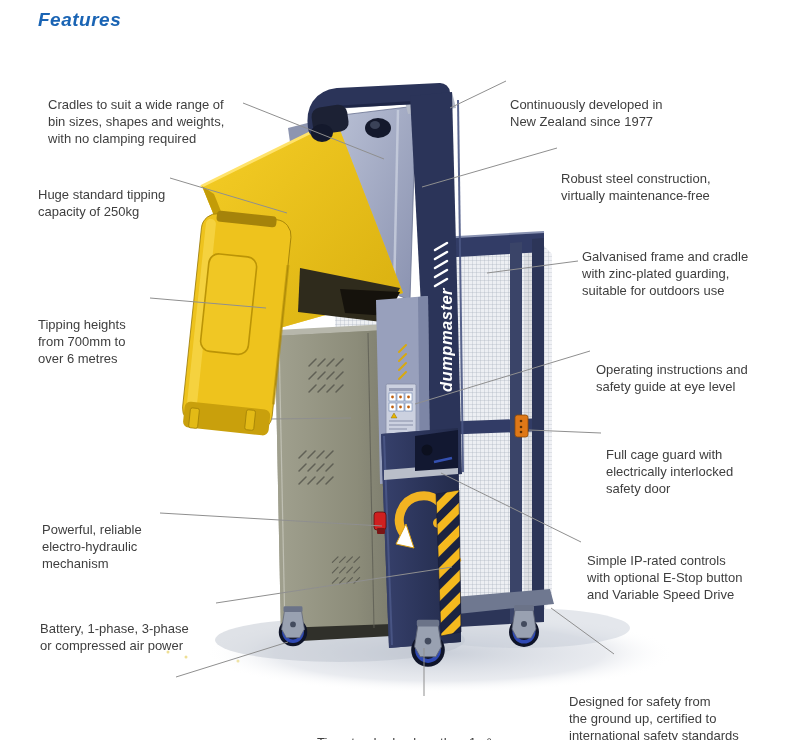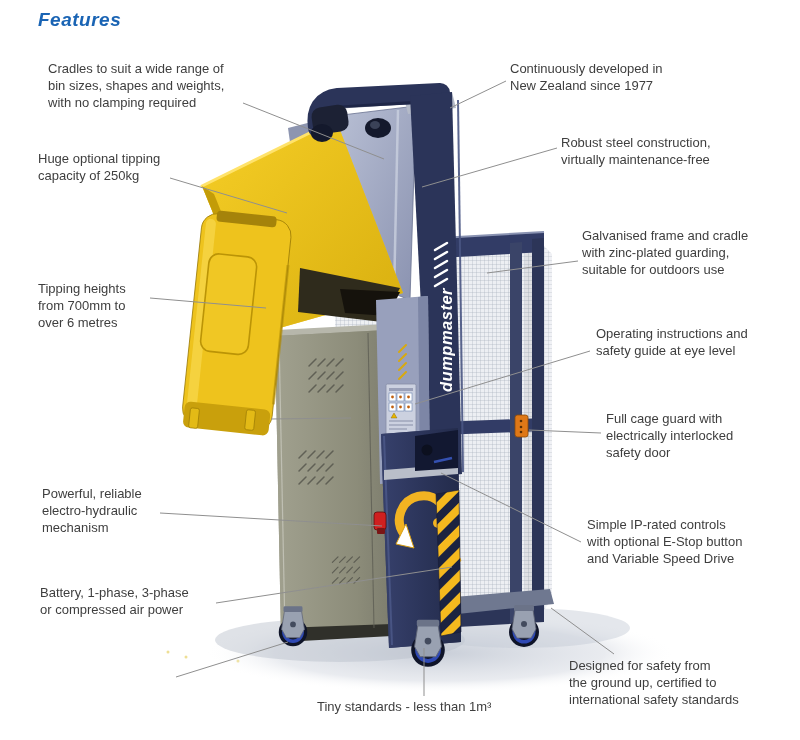--- a/index.html
+++ b/index.html
@@ -3,21 +3,21 @@
 <meta charset="utf-8">
 <style>
   html,body{margin:0;padding:0;background:#ffffff;}
   .stage{position:relative;width:800px;height:740px;background:#ffffff;overflow:hidden;
          font-family:"Liberation Sans",sans-serif;}
   .art{position:absolute;left:0;top:0;width:800px;height:740px;}
   .title{position:absolute;left:38px;top:9px;margin:0;
          font:italic bold 19px/22px "Liberation Sans",sans-serif;
          color:#1a64b4;letter-spacing:.5px;}
   .callout{position:absolute;font:13px/17px "Liberation Sans",sans-serif;
-           color:#3e3e3e;white-space:pre-line;}
+           color:#3e3e3e;white-space:pre-line;margin-top:36px;}
 </style>
 </head>
 <body>
 
 <div class="stage">
 
   <h1 class="title">Features</h1>
 
   <svg class="art" viewBox="0 0 800 740" xmlns="http://www.w3.org/2000/svg">
     <defs>
@@ -241,25 +241,25 @@
       <line x1="424" y1="648" x2="424" y2="696"></line>
       <line x1="551" y1="608" x2="614" y2="654"></line>
     </g>
   </svg>
 
   <div class="callout" style="left:48px;top:60px;width:210px">Cradles to suit a wide range of
 bin sizes, shapes and weights,
 with no clamping required</div>
   <div class="callout" style="left:510px;top:60px;width:180px">Continuously developed in
 New Zealand since 1977</div>
-  <div class="callout" style="left:38px;top:150px;width:170px">Huge optional tipping
+  <div class="callout" style="left:38px;top:150px;width:170px">Huge standard tipping
 capacity of 250kg</div>
   <div class="callout" style="left:561px;top:134px;width:185px">Robust steel construction,
 virtually maintenance-free</div>
-  <div class="callout" style="left:582px;top:227px;width:190px">Galvanised frame and cradle
+  <div class="callout" style="left:582px;top:212px;width:190px">Galvanised frame and cradle
 with zinc-plated guarding,
 suitable for outdoors use</div>
   <div class="callout" style="left:38px;top:280px;width:130px">Tipping heights
 from 700mm to
 over 6 metres</div>
   <div class="callout" style="left:596px;top:325px;width:180px">Operating instructions and
 safety guide at eye level</div>
   <div class="callout" style="left:42px;top:485px;width:150px">Powerful, reliable
 electro-hydraulic
 mechanism</div>

